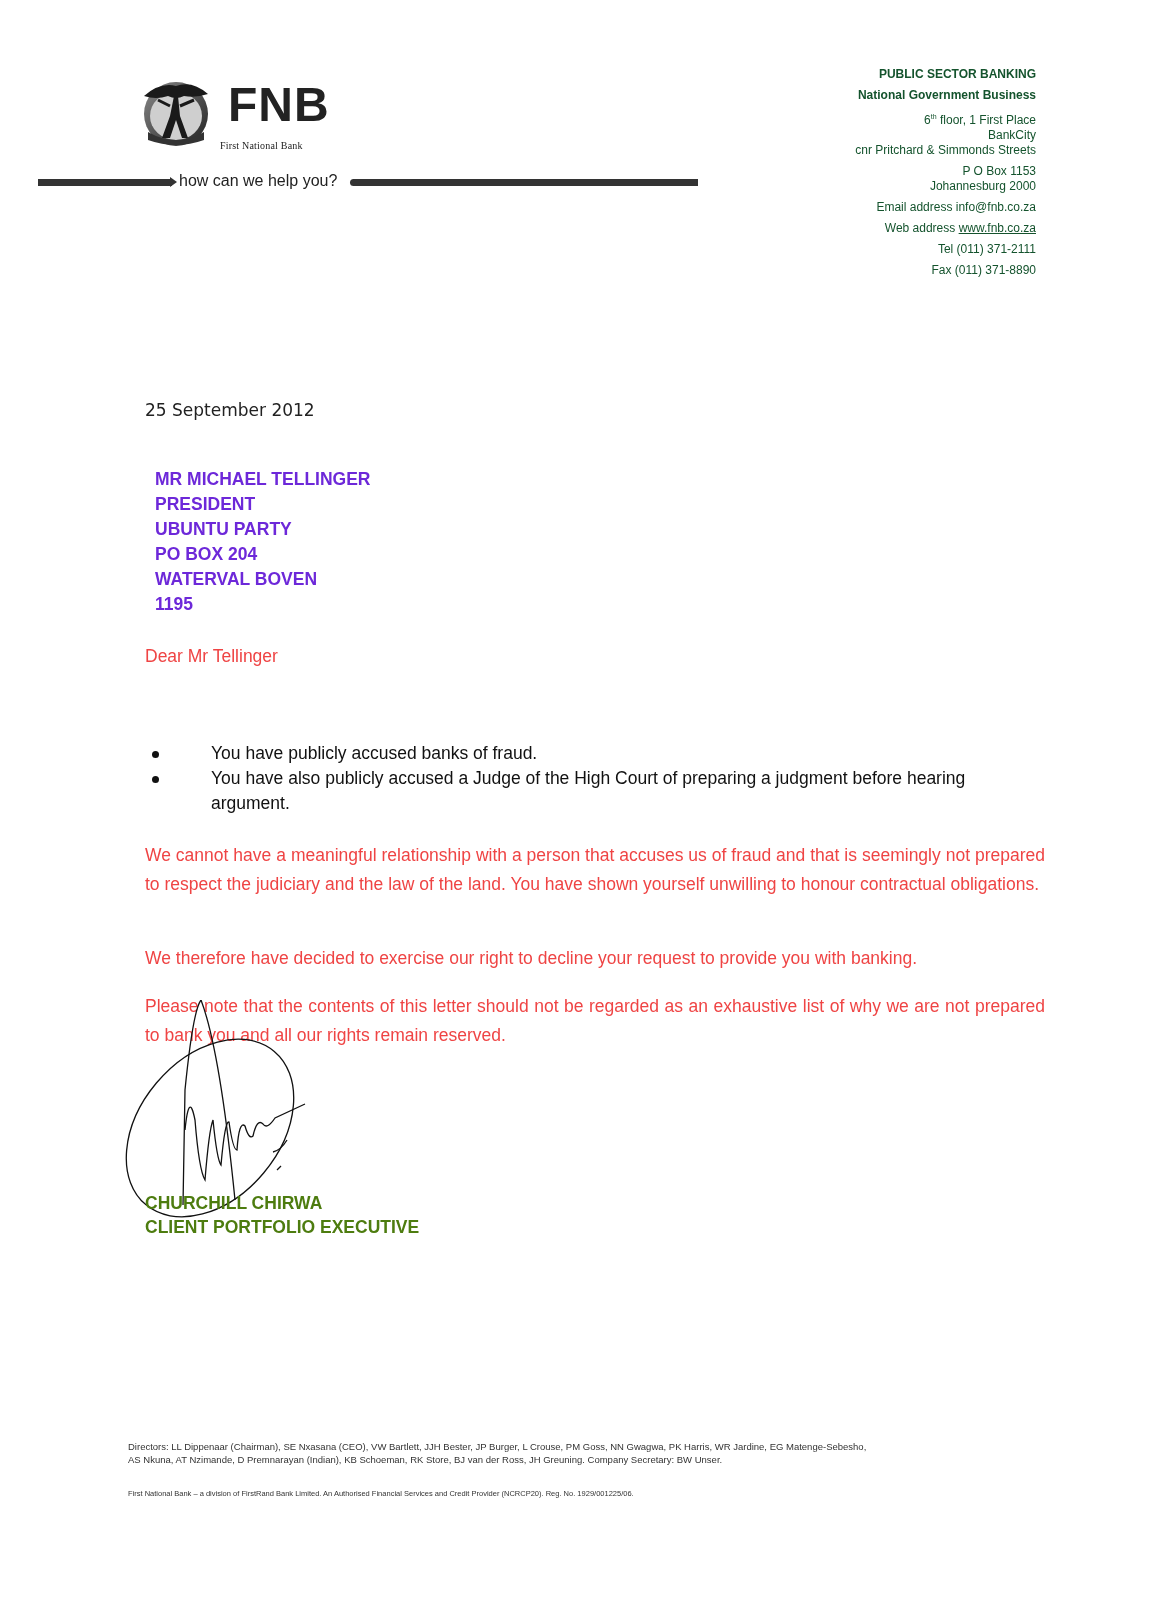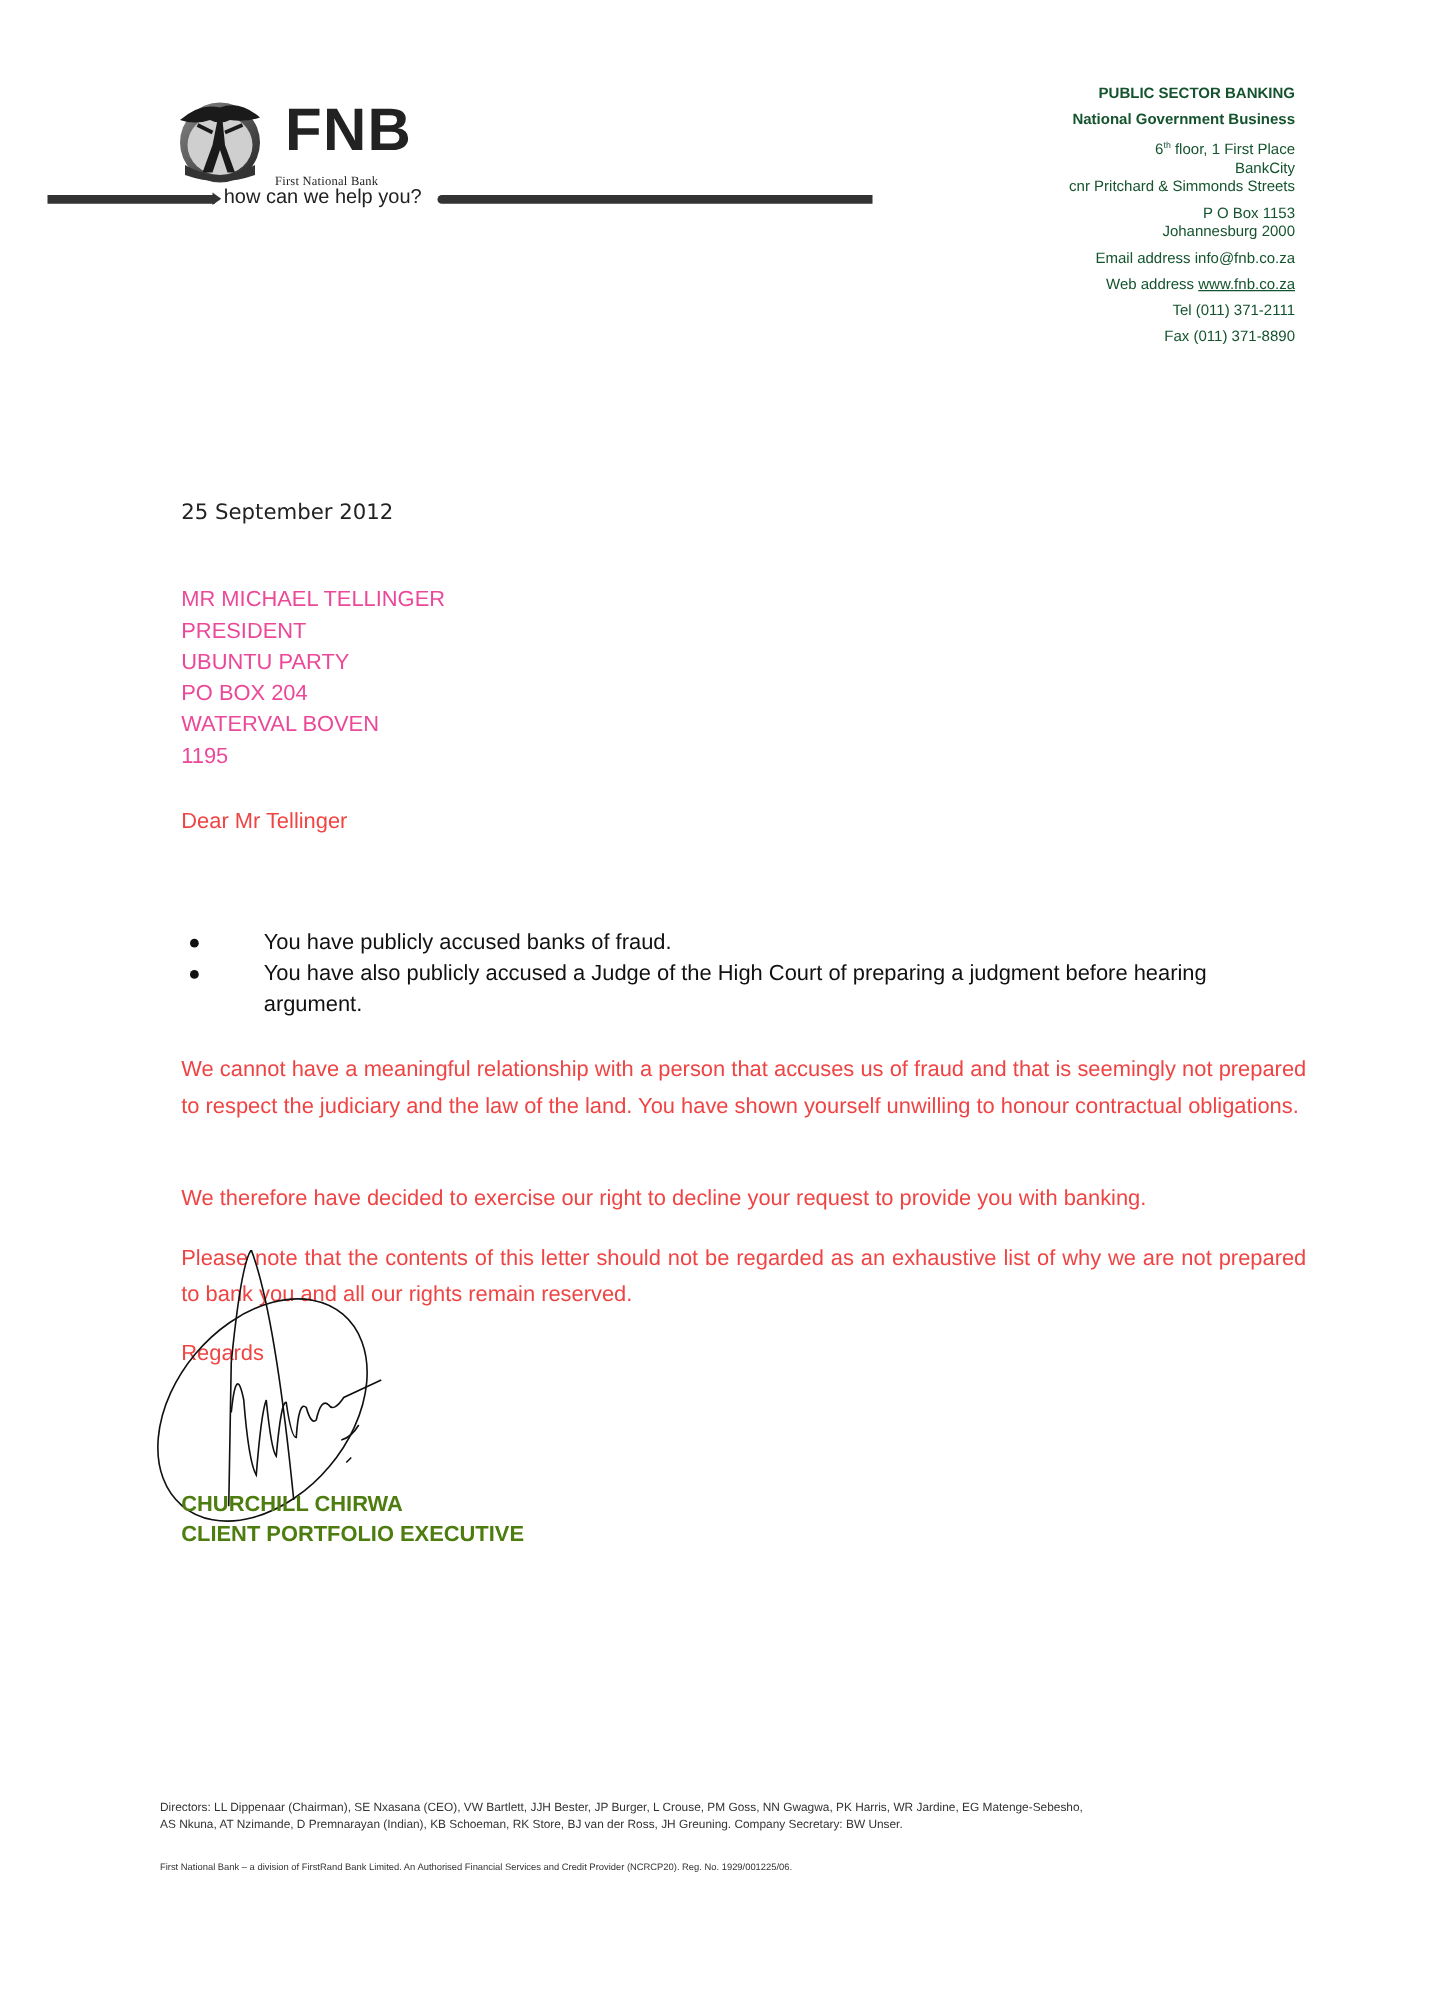--- a/index.html
+++ b/index.html
@@ -5,34 +5,34 @@
   html, body { margin: 0; padding: 0; background: #ffffff; }
   body { width: 1163px; height: 1600px; position: relative; overflow: hidden; color: #111; }
   .page { position: absolute; left: 0; top: 0; width: 1163px; height: 1600px; background: #fff; border-radius: 15px; }
 
   
   .logo { position: absolute; left: 140px; top: 76px; width: 220px; height: 80px; }
   .logo-emblem { position: absolute; left: 0; top: 0; width: 72px; height: 72px; }
   .logo-wordmark { position: absolute; left: 88px; top: 4px; font-family: "Liberation Sans", sans-serif; font-weight: bold; font-size: 48px; letter-spacing: 1px; color: #222; line-height: 50px; }
   .logo-sub { position: absolute; left: 64px; top: 64px; font-family: Liberation Serif, serif; font-size: 10px; color: #222; letter-spacing: 0.2px; padding-left: 16px; }
 
-  .slogan-bar { position: absolute; left: 38px; top: 152px; width: 740px; height: 14px; }
+  .slogan-bar { position: absolute; left: 38px; top: 175px; width: 740px; height: 14px; }
   .bar-left { position: absolute; left: 0; top: 4px; width: 134px; height: 7px; background: #333; }
   .bar-arrow { position: absolute; left: 132px; top: 2px; width: 0; height: 0; border-top: 5px solid transparent; border-bottom: 5px solid transparent; border-left: 7px solid #333; }
   .slogan { position: absolute; left: 141px; top: -3px; font-family: "Liberation Sans", sans-serif; font-size: 16px; color: #222; white-space: nowrap; }
   .bar-right { position: absolute; left: 312px; top: 4px; width: 348px; height: 7px; background: #333; border-radius: 4px 0 0 4px; }
 
   
   .addr { position: absolute; right: 127px; top: 67px; text-align: right; font-family: "Liberation Sans", sans-serif; font-size: 12px; color: #14532d; line-height: 15px; }
   .addr .b { font-weight: bold; }
   .addr .gap { height: 6px; }
   .addr sup { font-size: 7px; }
   .addr u { text-decoration: underline; }
   .date { position: absolute; left: 145px; top: 400px; font-family: "DejaVu Sans", sans-serif; font-size: 17px; color: #222; }
-  .recipient { position: absolute; left: 145px; top: 467px; font-family: "Liberation Sans", sans-serif; font-weight: normal; font-size: 17.5px; line-height: 25px; color: #ec4899; }
+  .recipient { position: absolute; left: 155px; top: 467px; font-family: "Liberation Sans", sans-serif; font-weight: bold; font-size: 17.5px; line-height: 25px; color: #6d28d9; }
   .para { position: absolute; left: 145px; width: 900px; font-family: "Liberation Sans", sans-serif; font-size: 17.5px; line-height: 28.5px; color: #ef4444; }
   .salutation { top: 642px; }
   .intro { top: 692px; }
   .bullets { position: absolute; left: 145px; top: 741px; width: 900px; margin: 0; padding: 0; list-style: none; font-family: "Liberation Sans", sans-serif; font-size: 17.5px; line-height: 25px; color: #111; }
   .bullets li { position: relative; padding-left: 66px; }
   .bullets li .dot { position: absolute; left: 7px; top: 10px; width: 7px; height: 7px; background: #111; border-radius: 50%; }
   .p1 { top: 841px; text-align: justify; }
   .p2 { top: 944px; }
   .p3 { top: 992px; text-align: justify; }
   .regards { top: 1068px; }
@@ -110,21 +110,20 @@
 
   <ul class="bullets">
     <li><span class="dot"></span><span>You have publicly accused banks of fraud.</span></li>
     <li><span class="dot"></span><span>You have also publicly accused a Judge of the High Court of preparing a judgment before hearing argument.</span></li>
   </ul>
 
   <div class="para p1">We cannot have a meaningful relationship with a person that accuses us of fraud and that is seemingly not prepared to respect the judiciary and the law of the land. You have shown yourself unwilling to honour contractual obligations.</div>
   <div class="para p2">We therefore have decided to exercise our right to decline your request to provide you with banking.</div>
   <div class="para p3">Please note that the contents of this letter should not be regarded as an exhaustive list of why we are not prepared to bank you and all our rights remain reserved.</div>
 
-  <div class="para regards">Regards</div>
 
   <svg class="signature" viewBox="0 0 240 220" fill="none" stroke="#111" stroke-width="1.3">
     <ellipse cx="105" cy="128" rx="70" ry="100" transform="rotate(40 105 128)"></ellipse>
     <path d="M78 205 L80 90 Q88 10 96 0"></path>
     <path d="M96 0 Q115 50 130 200"></path>
     <path d="M80 130 Q84 90 90 120 Q94 170 100 180 Q104 130 108 120 Q112 160 116 165 Q120 120 124 122 Q128 150 132 150 Q134 120 140 126 Q144 140 148 136 Q152 118 158 124 Q162 130 170 118 L200 104"></path>
     <path d="M168 152 Q176 150 182 140"></path>
     <path d="M172 170 L176 166"></path>
   </svg>
 

